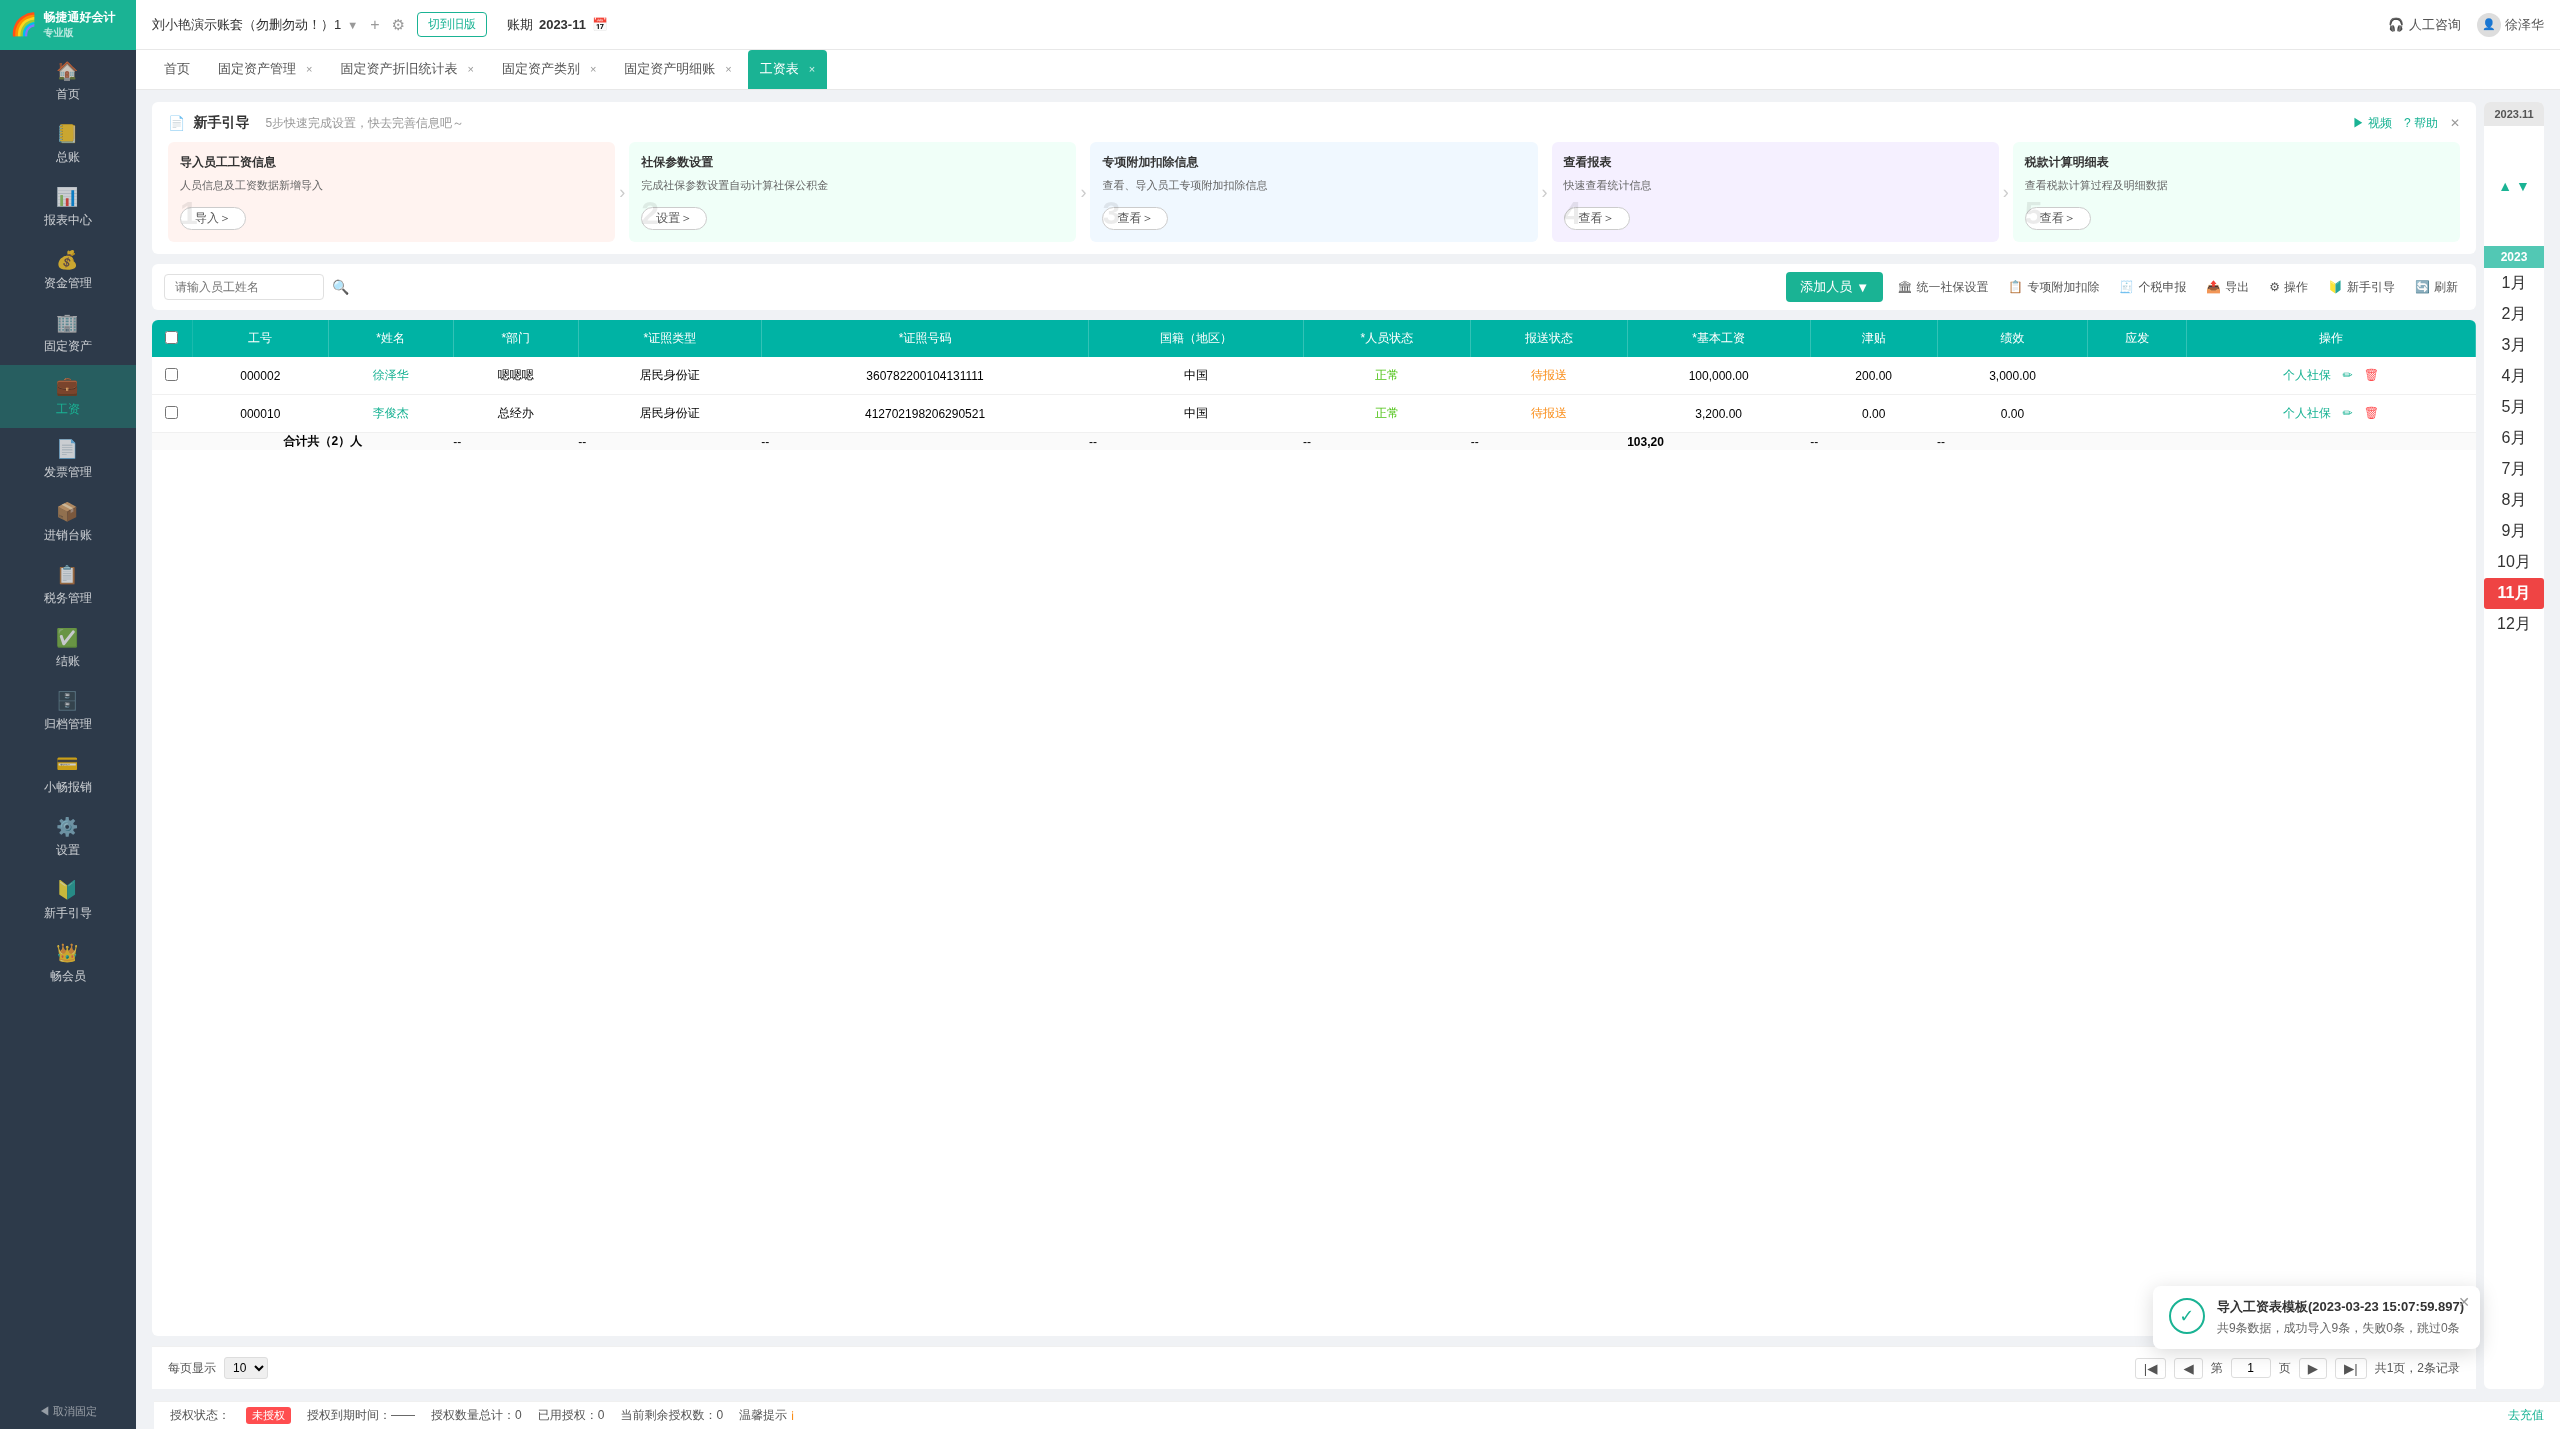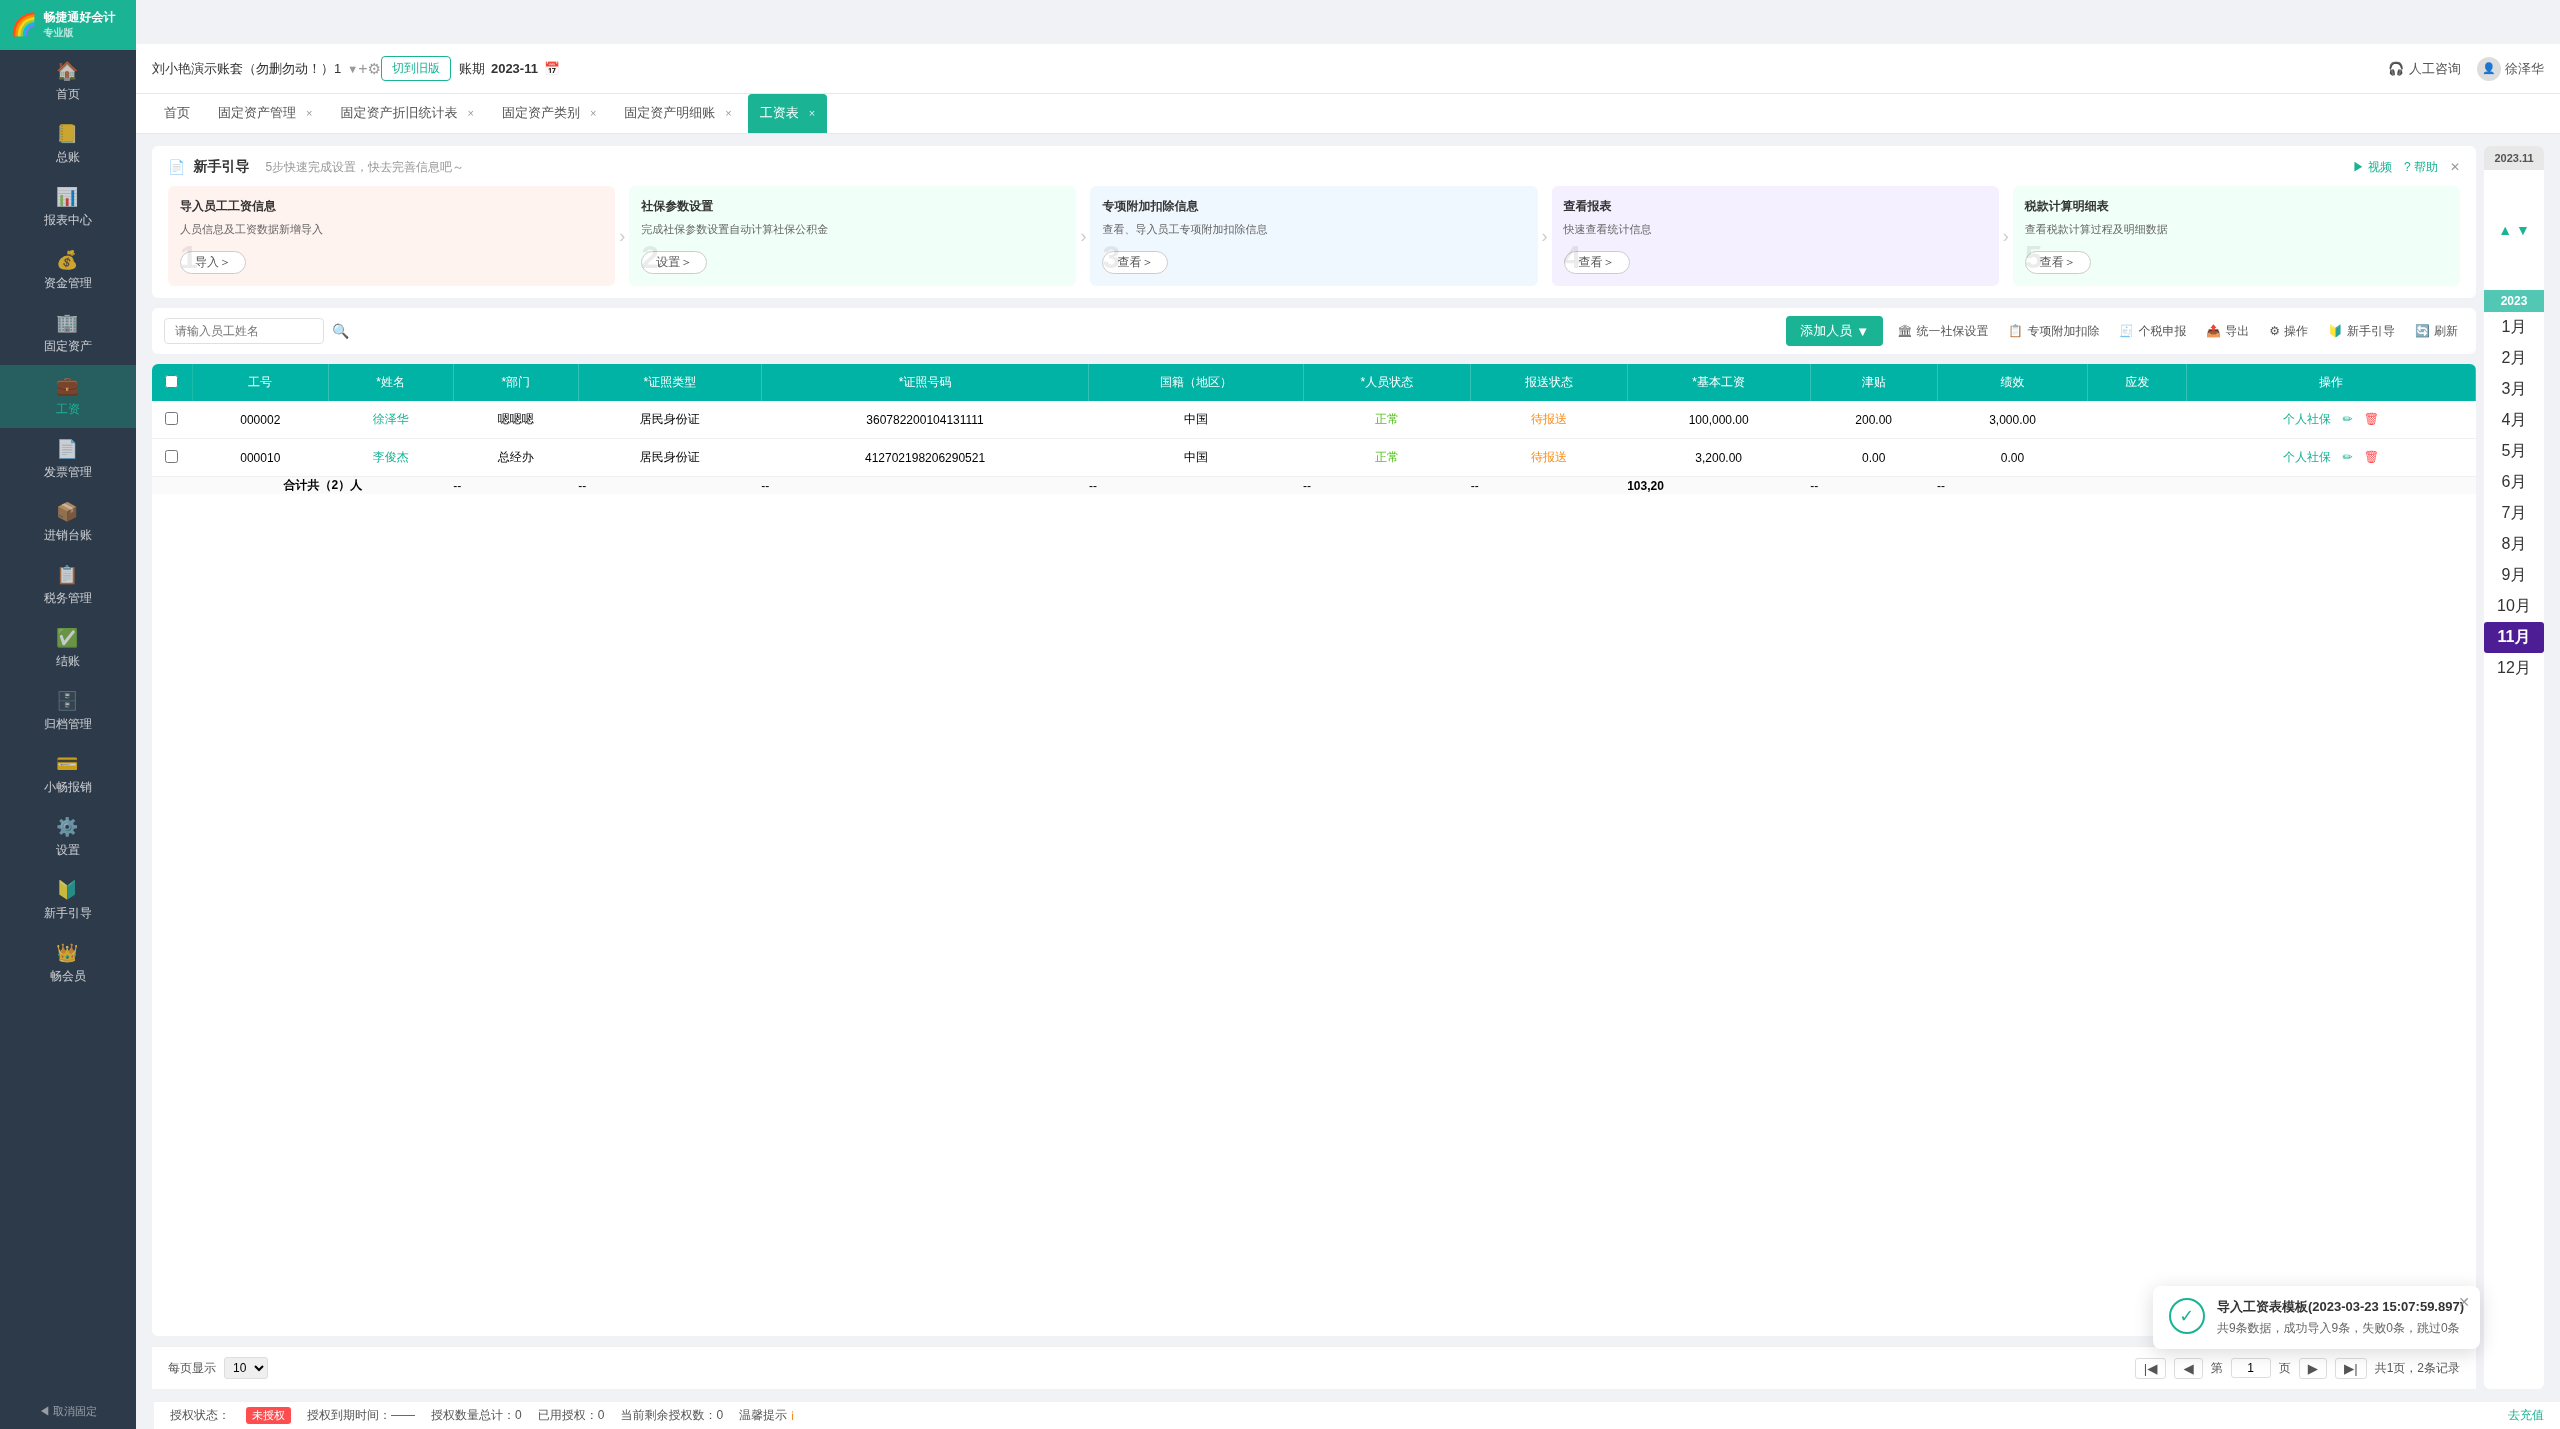--- a/index.html
+++ b/index.html
@@ -58,23 +58,23 @@
       overflow: hidden;
     }
 
     
     .topbar {
       background: #fff;
       height: 50px;
       display: flex;
       align-items: center;
       padding: 17px 16px;
+      gap: 12px;
       border-bottom: 1px solid #e8e8e8;
       flex-shrink: 0;
-      margin-top: 44px;
     }
     .topbar-account {
       display: flex;
       align-items: center;
       gap: 6px;
       font-size: 13px;
       color: #333;
     }
     .topbar-account-arrow { color: #999; font-size: 11px; }
     .topbar-btn {
@@ -419,21 +419,21 @@
       display: flex;
       flex-direction: column;
     }
     .cal-month {
       padding: 5px 8px;
       text-align: center;
       cursor: pointer;
       color: #333;
       font-size: 16px;
     }
-    .cal-month.active { background: #4c1d95; color: #fff; border-radius: 3px; font-weight: bold; }
+    .cal-month.active { background: #ef4444; color: #fff; border-radius: 3px; font-weight: bold; }
     .cal-year-label {
       background: #52c8b4;
       color: #fff;
       width: 100%;
       text-align: center;
       padding: 4px;
       font-size: 12px;
       font-weight: bold;
     }
 

